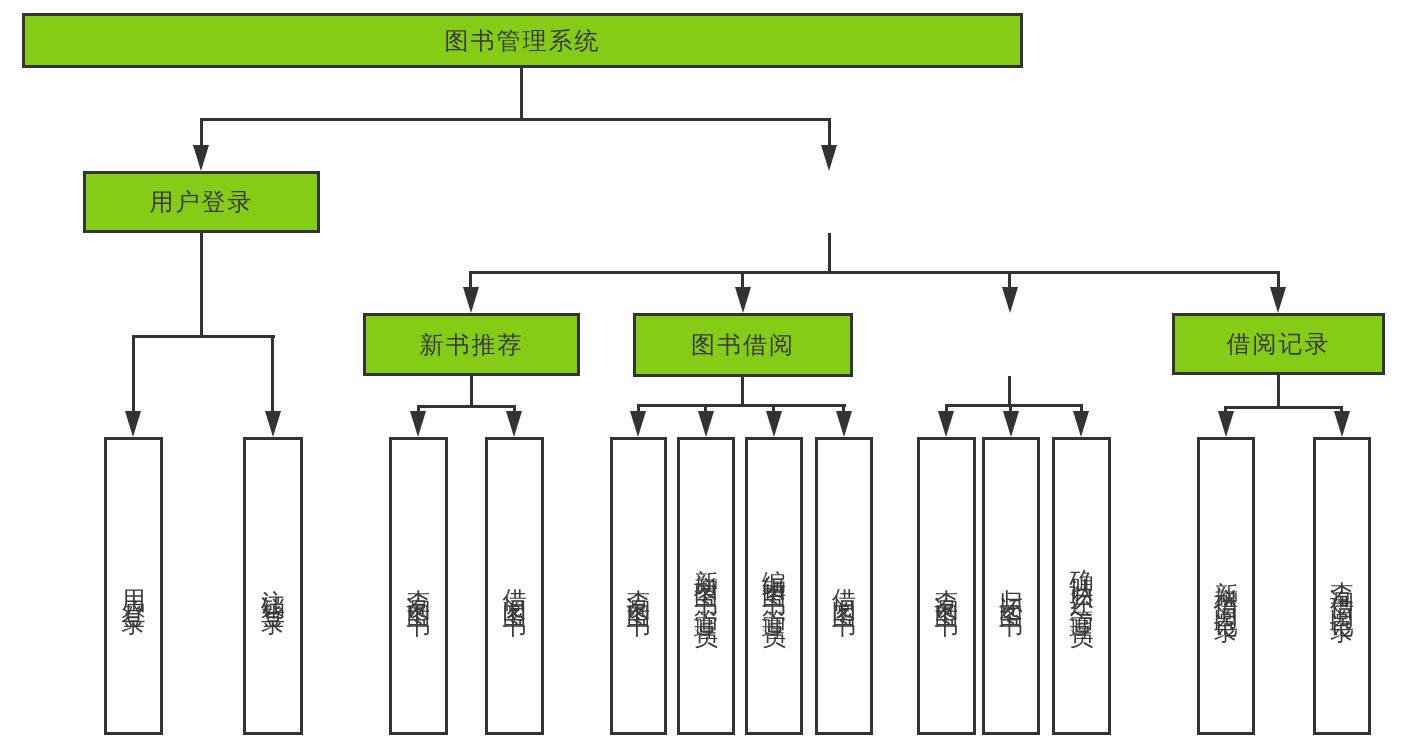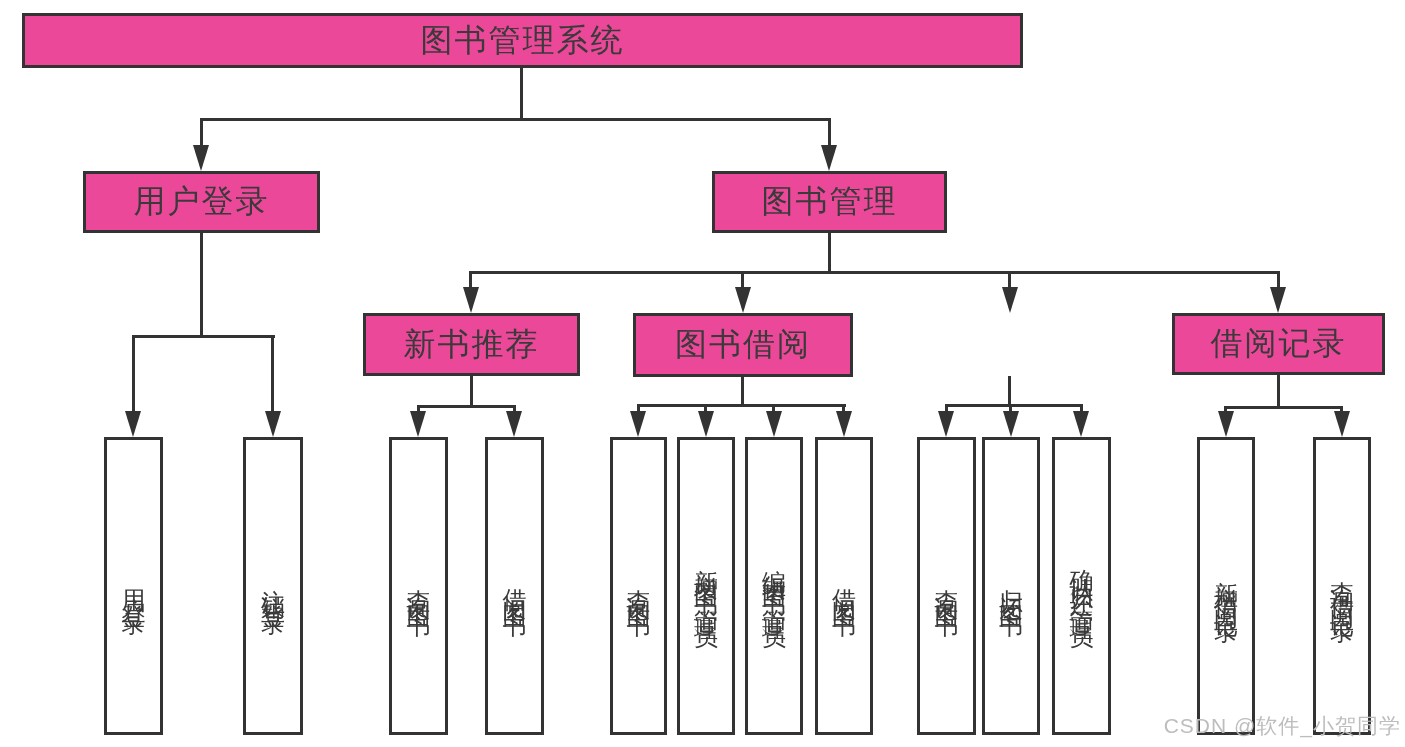--- a/index.html
+++ b/index.html
@@ -8,23 +8,23 @@
     width:1405px;height:747px;
     background:#ffffff;
     font-family:"Liberation Sans","DejaVu Sans",sans-serif;
     color:#333333;
     overflow:hidden;
   }
   .hbox{
     position:absolute;
     box-sizing:border-box;
     border:3px solid #333333;
-    background:#ec4899;
+    background:#84cc16;
     display:flex;align-items:center;justify-content:center;
-    font-size:32px;letter-spacing:2px;color:#3a3a3a;
+    font-size:24px;letter-spacing:2px;color:#3a3a3a;
   }
   .vbox{
     position:absolute;
     box-sizing:border-box;
     border:3px solid #333333;
     background:#ffffff;
     top:437px;height:298px;
     display:flex;align-items:center;justify-content:center;
     font-size:24px;color:#3a3a3a;
   }
@@ -63,23 +63,20 @@
     <div class="ln" style="left:520px;top:68px;width:3px;height:53px;"></div>
     <div class="ln" style="left:200px;top:118px;width:631px;height:3px;"></div>
     <div class="ln" style="left:200px;top:118px;width:3px;height:30px;"></div>
     <div class="ah" style="left:193px;top:145px;"></div>
     <div class="ln" style="left:828px;top:118px;width:3px;height:30px;"></div>
     <div class="ah" style="left:821px;top:145px;"></div>
   </div>
 
   <div class="hbox" style="left:83px;top:171px;width:237px;height:62px;">
     <span>用户登录</span>
-  </div>
-  <div class="hbox" style="left:712px;top:171px;width:235px;height:62px;">
-    <span>图书管理</span>
   </div>
 
   <div>
     <div class="ln" style="left:200px;top:233px;width:3px;height:104px;"></div>
     <div class="ln" style="left:132px;top:335px;width:143px;height:3px;"></div>
     <div class="ln" style="left:132px;top:335px;width:3px;height:78px;"></div>
     <div class="ah" style="left:125px;top:411px;"></div>
     <div class="ln" style="left:271px;top:335px;width:3px;height:78px;"></div>
     <div class="ah" style="left:265px;top:411px;"></div>
   </div>
@@ -186,15 +183,14 @@
     <span class="vtext">确认归还（管理员）</span>
   </div>
 
   <div class="vbox" style="left:1197px;width:58px;">
     <span class="vtext">新增借阅记录</span>
   </div>
   <div class="vbox" style="left:1313px;width:58px;">
     <span class="vtext">查询借阅记录</span>
   </div>
 
-  <div class="watermark">CSDN @软件_小贺同学</div>
 
 </div>
 
 </body></html>

